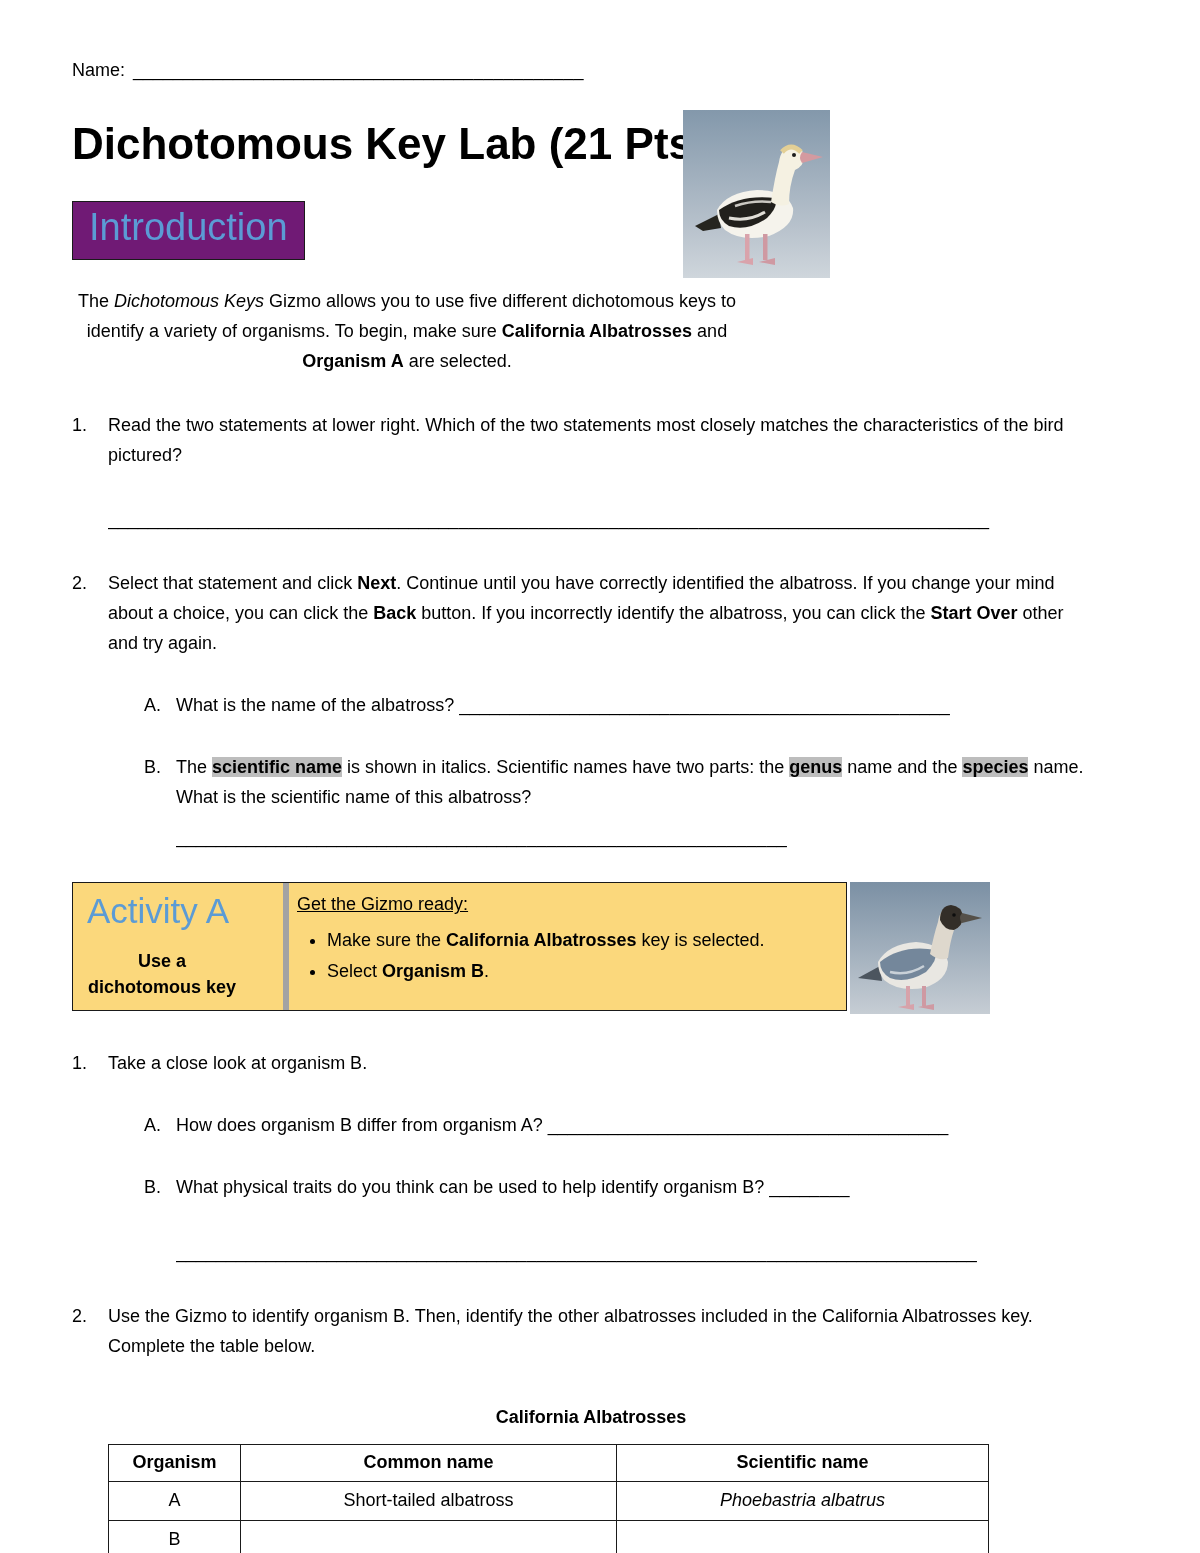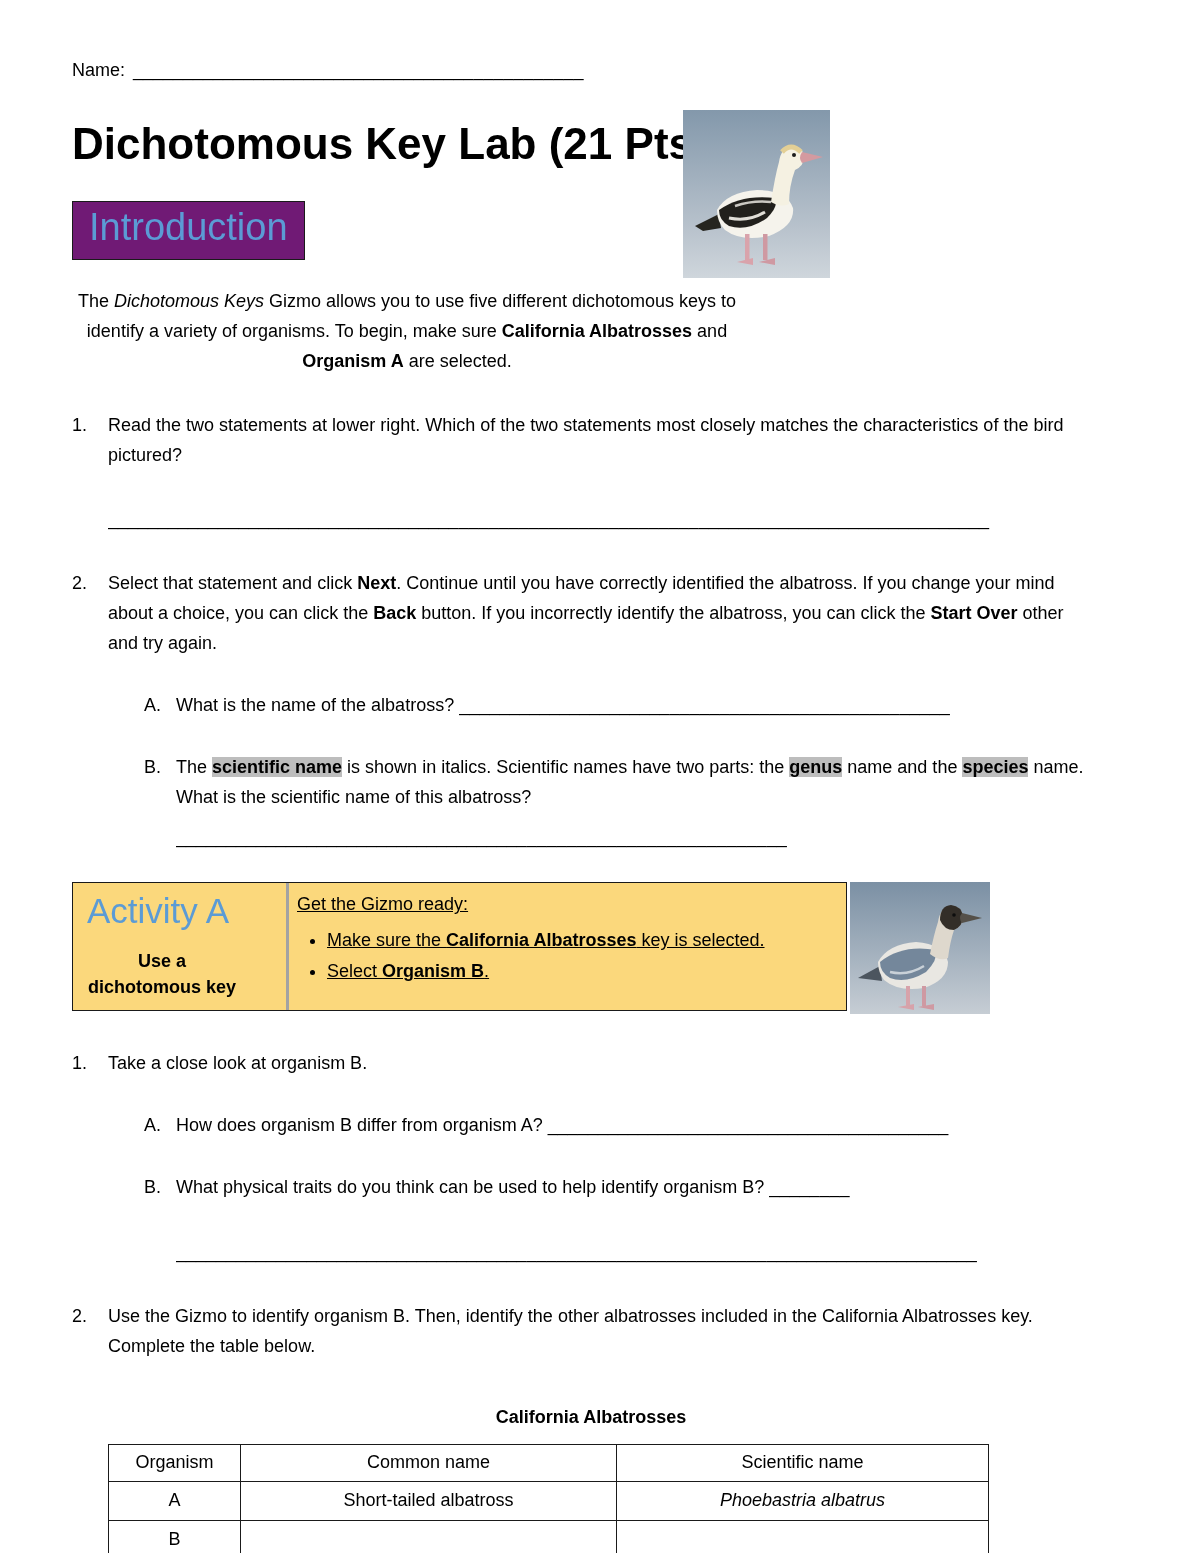--- a/index.html
+++ b/index.html
@@ -32,35 +32,35 @@
 
   .blank { white-space:nowrap; }
   .blankline { margin:34px 0 0 36px; line-height:1.67; white-space:nowrap; overflow:hidden; }
   .subblankline { margin:34px 0 0 104px; line-height:1.67; white-space:nowrap; overflow:hidden; }
   .stext-blank { margin-top:10px; white-space:nowrap; overflow:hidden; }
 
   .hl { background:#BDBDBD; }
 
   .activity-row { display:flex; align-items:flex-start; margin-top:30px; }
   .activity-box { display:flex; width:775px; min-height:126px; background:#FBD87C; border:1px solid #1a1a1a; }
-  .act-left { flex:none; width:216px; border-right:3px solid #a3a3a3; padding:8px 14px 10px; }
+  .act-left { flex:none; width:216px; border-right:6px solid #a3a3a3; padding:8px 14px 10px; }
   .act-title { color:#5B9BD5; font-size:35px; line-height:1.15; }
   .act-sub { font-weight:bold; margin-top:16px; max-width:150px; line-height:1.45;text-align:center; }
   .act-right { flex:1; padding:8px 10px 4px 8px; line-height:1.5; }
   .ready { text-decoration:underline; }
   .act-right ul { margin:9px 0 0; padding-left:30px; }
-  .act-right li { margin-top:4px;text-decoration:underline; }
+  .act-right li { margin-top:4px; }
 
   .photo-b { flex:none; display:block; width:140px; height:132px; margin-left:3px; }
 
   .table-title { text-align:center; font-weight:bold; margin-top:46px; }
   table.albatross { border-collapse:collapse; margin:16px 0 0 36px; width:880px; table-layout:fixed; }
   table.albatross th, table.albatross td { border:1px solid #1a1a1a; text-align:center; vertical-align:middle;
                                            padding:4px 8px; height:39px; font-size:18px; }
-  table.albatross th { font-weight:normal; height:37px; }
+  table.albatross th { font-weight:bold; height:37px; }
   td.sci { font-style:italic; }
 </style>
 </head>
 <body>
 
 <div class="page">
 
   
   <div class="toprow">
     <div class="name-part">

